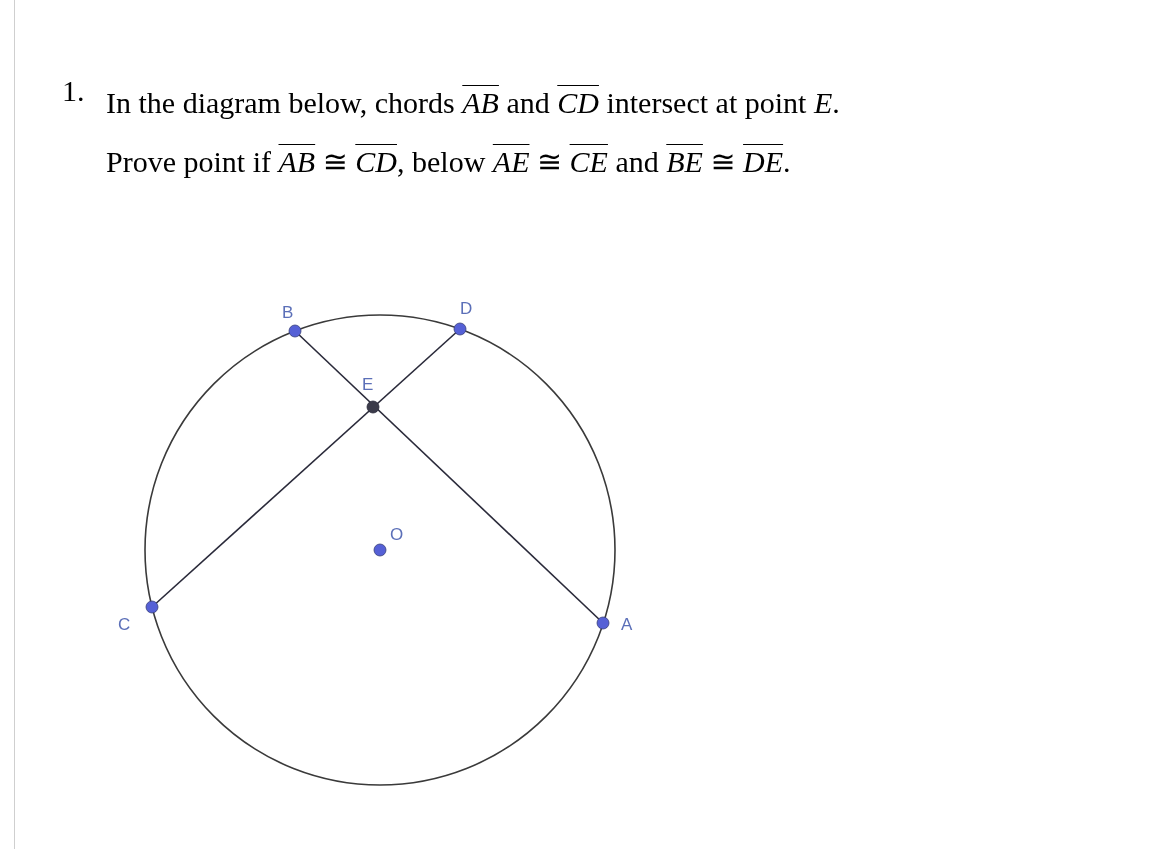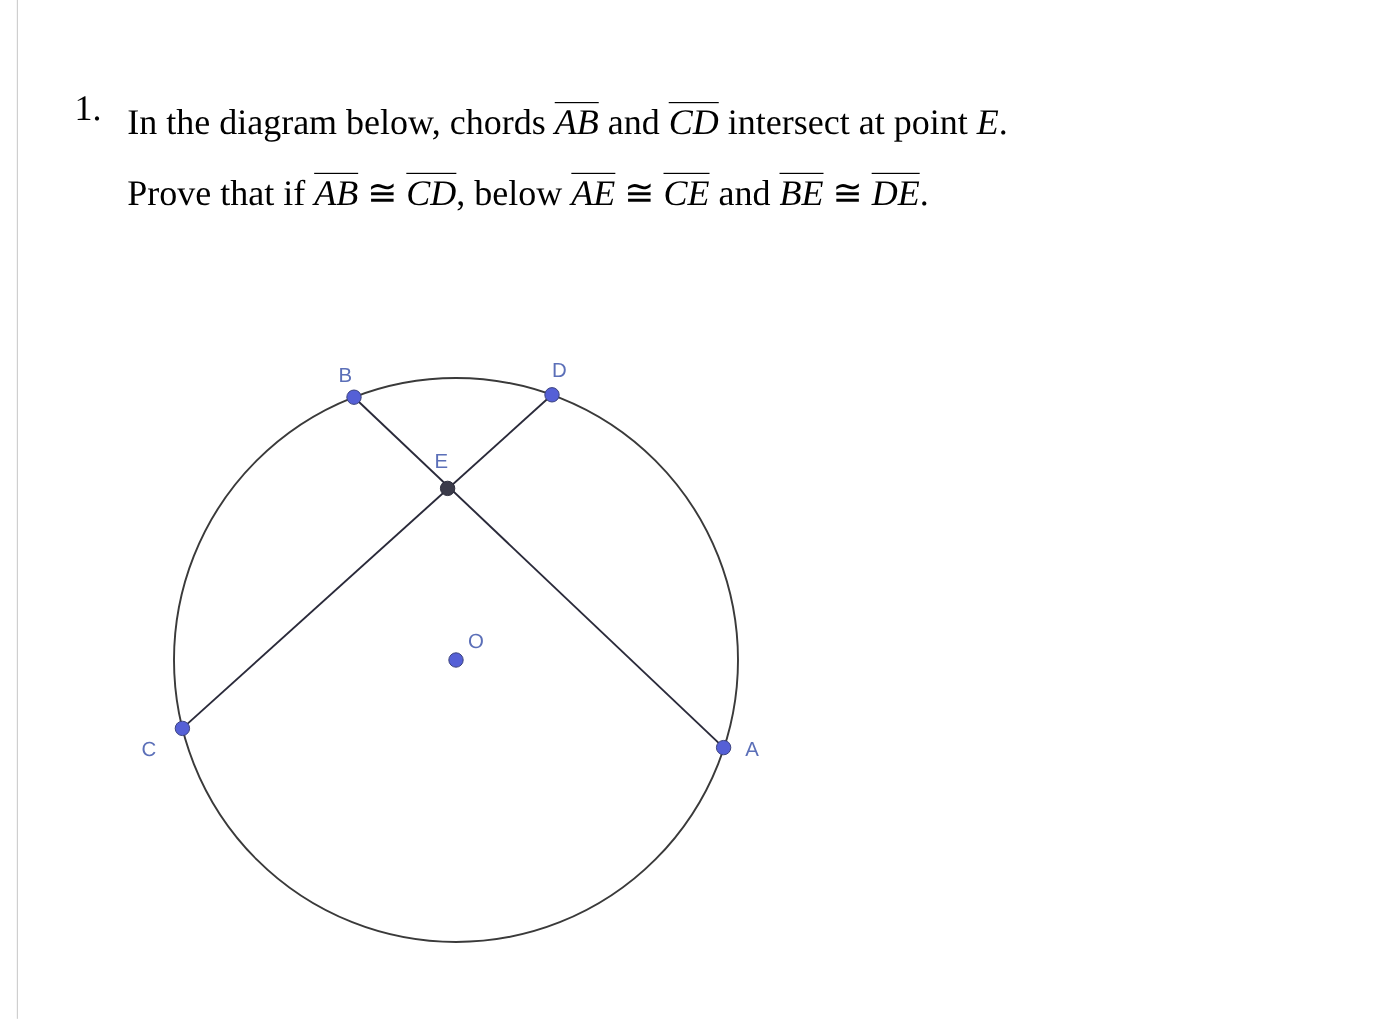--- a/index.html
+++ b/index.html
@@ -69,21 +69,21 @@
 </head>
 <body>
 
 <div class="left-rule"></div>
 
 <div class="content">
   <div class="problem-number">1.</div>
   <div class="problem-text">
     <span>In the diagram below, chords </span><span class="overline italic">AB</span><span> and </span><span class="overline italic">CD</span><span> intersect at point </span><span class="italic">E</span><span>.</span>
     <br>
-    <span>Prove that if </span><span class="overline italic">AB</span><span> ≅ </span><span class="overline italic">CD</span><span>, below </span><span class="overline italic">AE</span><span> ≅ </span><span class="overline italic">CE</span><span> and </span><span class="overline italic">BE</span><span> ≅ </span><span class="overline italic">DE</span><span>.</span>
+    <span>Prove point if </span><span class="overline italic">AB</span><span> ≅ </span><span class="overline italic">CD</span><span>, below </span><span class="overline italic">AE</span><span> ≅ </span><span class="overline italic">CE</span><span> and </span><span class="overline italic">BE</span><span> ≅ </span><span class="overline italic">DE</span><span>.</span>
   </div>
 </div>
 
 <div class="diagram">
   <svg viewBox="0 0 560 560">
     <circle cy="300" r="235" fill="none" stroke="#3a3a3a" stroke-width="1.6" cx="280"></circle>
 
     <line x1="503" y1="373" x2="195" y2="81" stroke="#2a2a3a" stroke-width="1.6"></line>
 
     <line x1="52" y1="357" x2="360" y2="79" stroke="#2a2a3a" stroke-width="1.6"></line>

